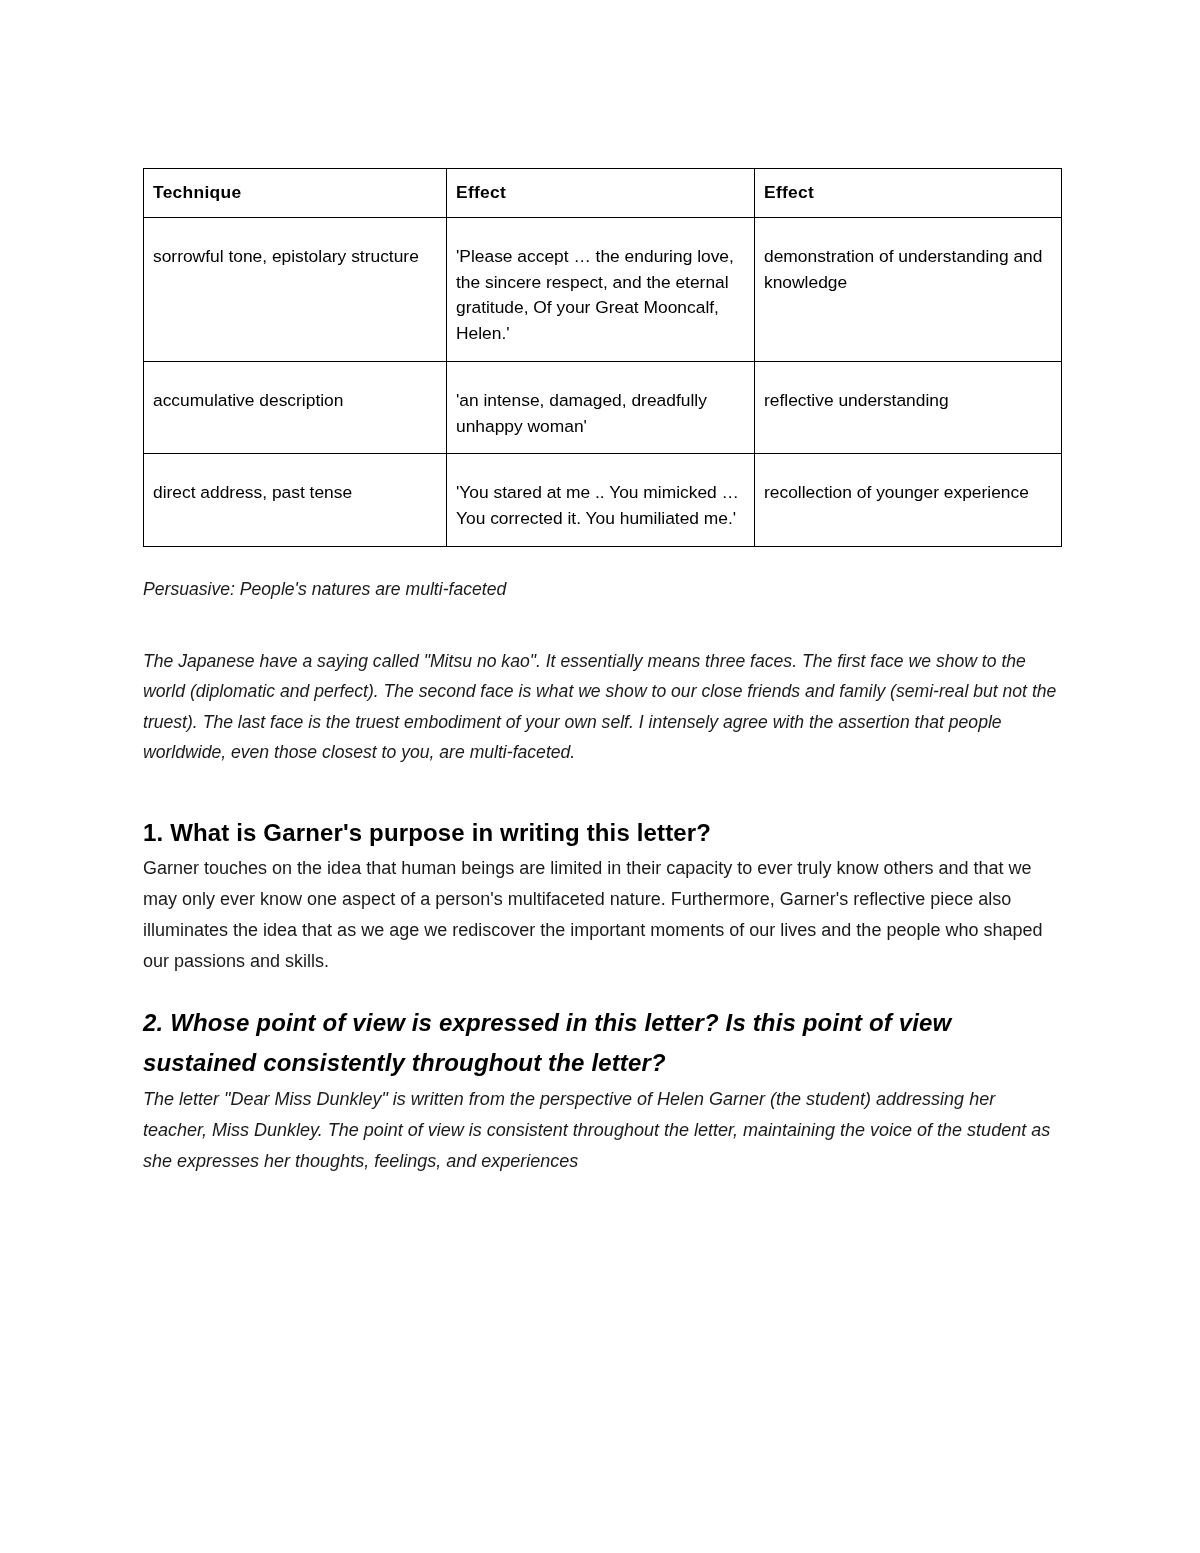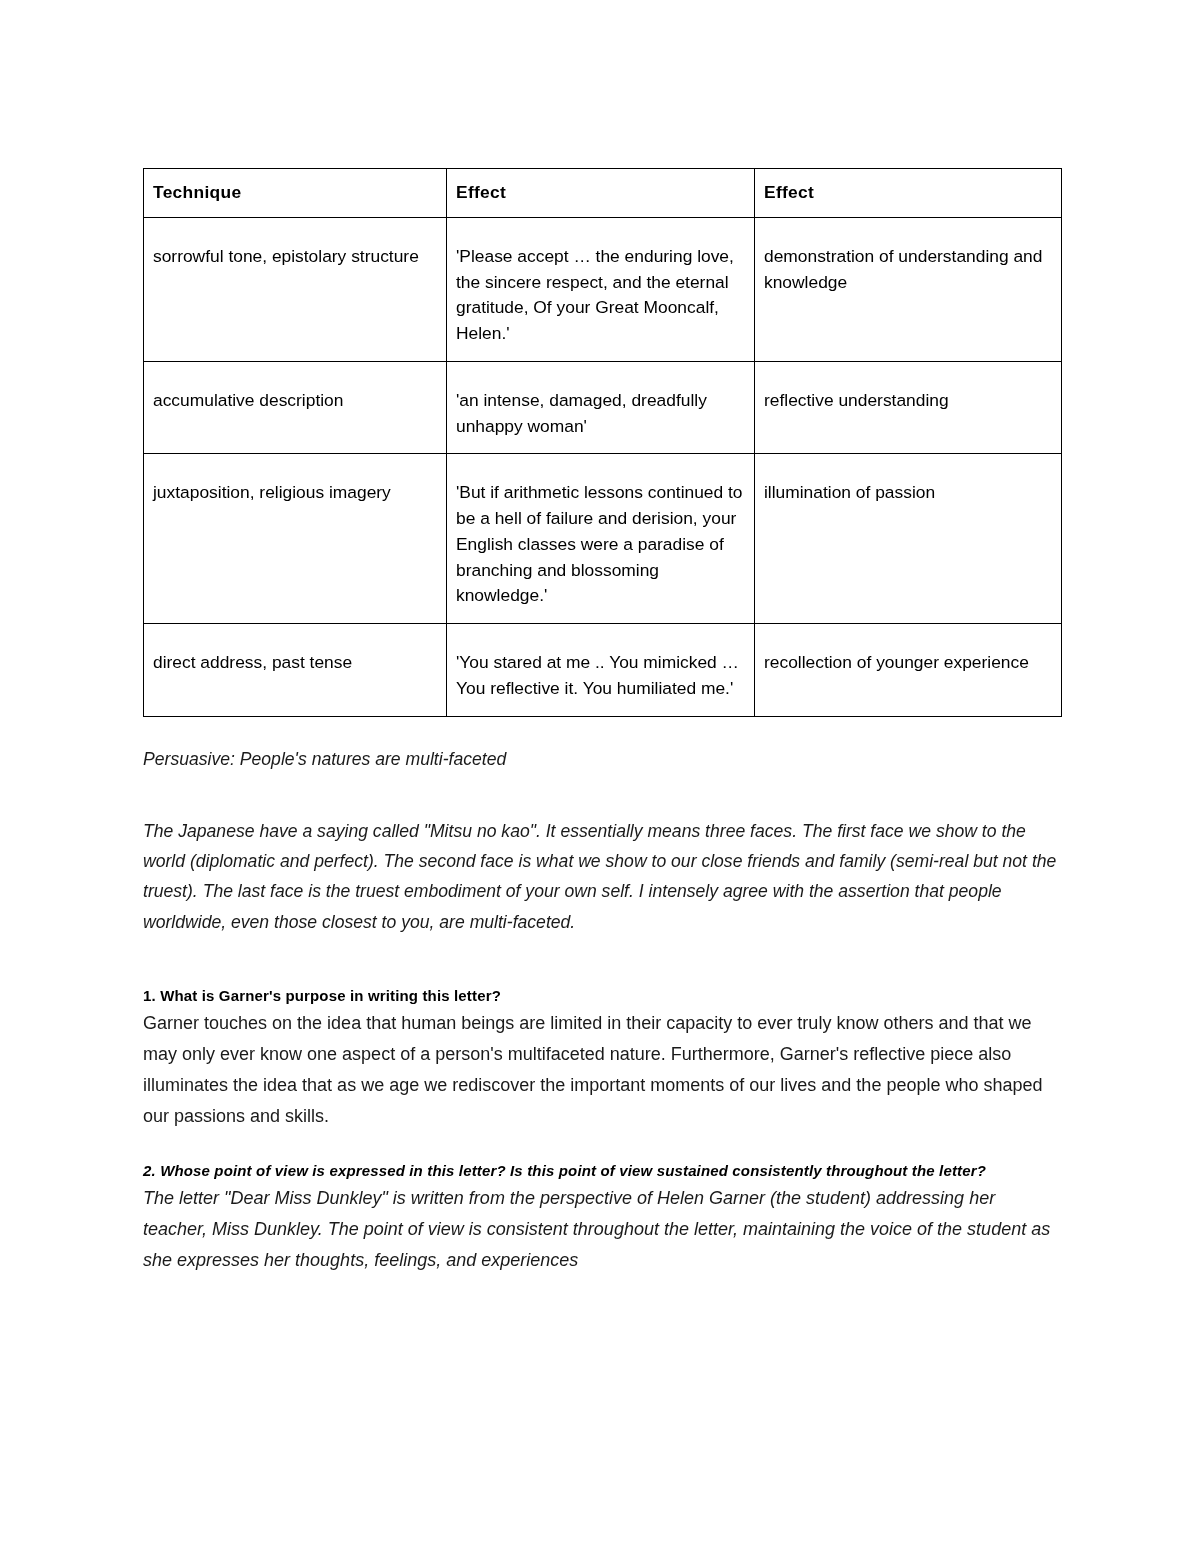--- a/index.html
+++ b/index.html
@@ -70,21 +70,21 @@
     line-height: 1.72;
     color: #1a1a1a;
     font-style: italic;
   }
   p.para + p.para { margin-top: 42px; }
 
   .qa-block { margin-top: 46px; }
   .qa-item + .qa-item { margin-top: 26px; font-style: italic; }
   .qa-question {
     margin: 0;
-    font-size: 15px;
+    font-size: 24px;
     line-height: 1.68;
     font-weight: bold;
     letter-spacing: 0.15px;
     color: #000000;
   }
   .qa-answer {
     margin: 0;
     font-size: 18px;
     line-height: 1.72;
     color: #1a1a1a;
@@ -114,27 +114,22 @@
           <td>sorrowful tone, epistolary structure</td>
           <td>'Please accept … the enduring love, the sincere respect, and the eternal gratitude, Of your Great Mooncalf, Helen.'</td>
           <td>demonstration of understanding and knowledge</td>
         </tr>
         <tr>
           <td>accumulative description</td>
           <td>'an intense, damaged, dreadfully unhappy woman'</td>
           <td>reflective understanding</td>
         </tr>
         <tr>
-          <td>juxtaposition, religious imagery</td>
-          <td>'But if arithmetic lessons continued to be a hell of failure and derision, your English classes were a paradise of branching and blossoming knowledge.'</td>
-          <td>illumination of passion</td>
-        </tr>
-        <tr>
           <td>direct address, past tense</td>
-          <td>'You stared at me .. You mimicked … You reflective it. You humiliated me.'</td>
+          <td>'You stared at me .. You mimicked … You corrected it. You humiliated me.'</td>
           <td>recollection of younger experience</td>
         </tr>
       </tbody>
     </table>
 
     <div class="prose-block">
       <p class="para">Persuasive: People's natures are multi-faceted</p>
       <p class="para">The Japanese have a saying called "Mitsu no kao". It essentially means three faces. The first face we show to the world (diplomatic and perfect). The second face is what we show to our close friends and family (semi-real but not the truest). The last face is the truest embodiment of your own self. I intensely agree with the assertion that people worldwide, even those closest to you, are multi-faceted.</p>
     </div>
 

